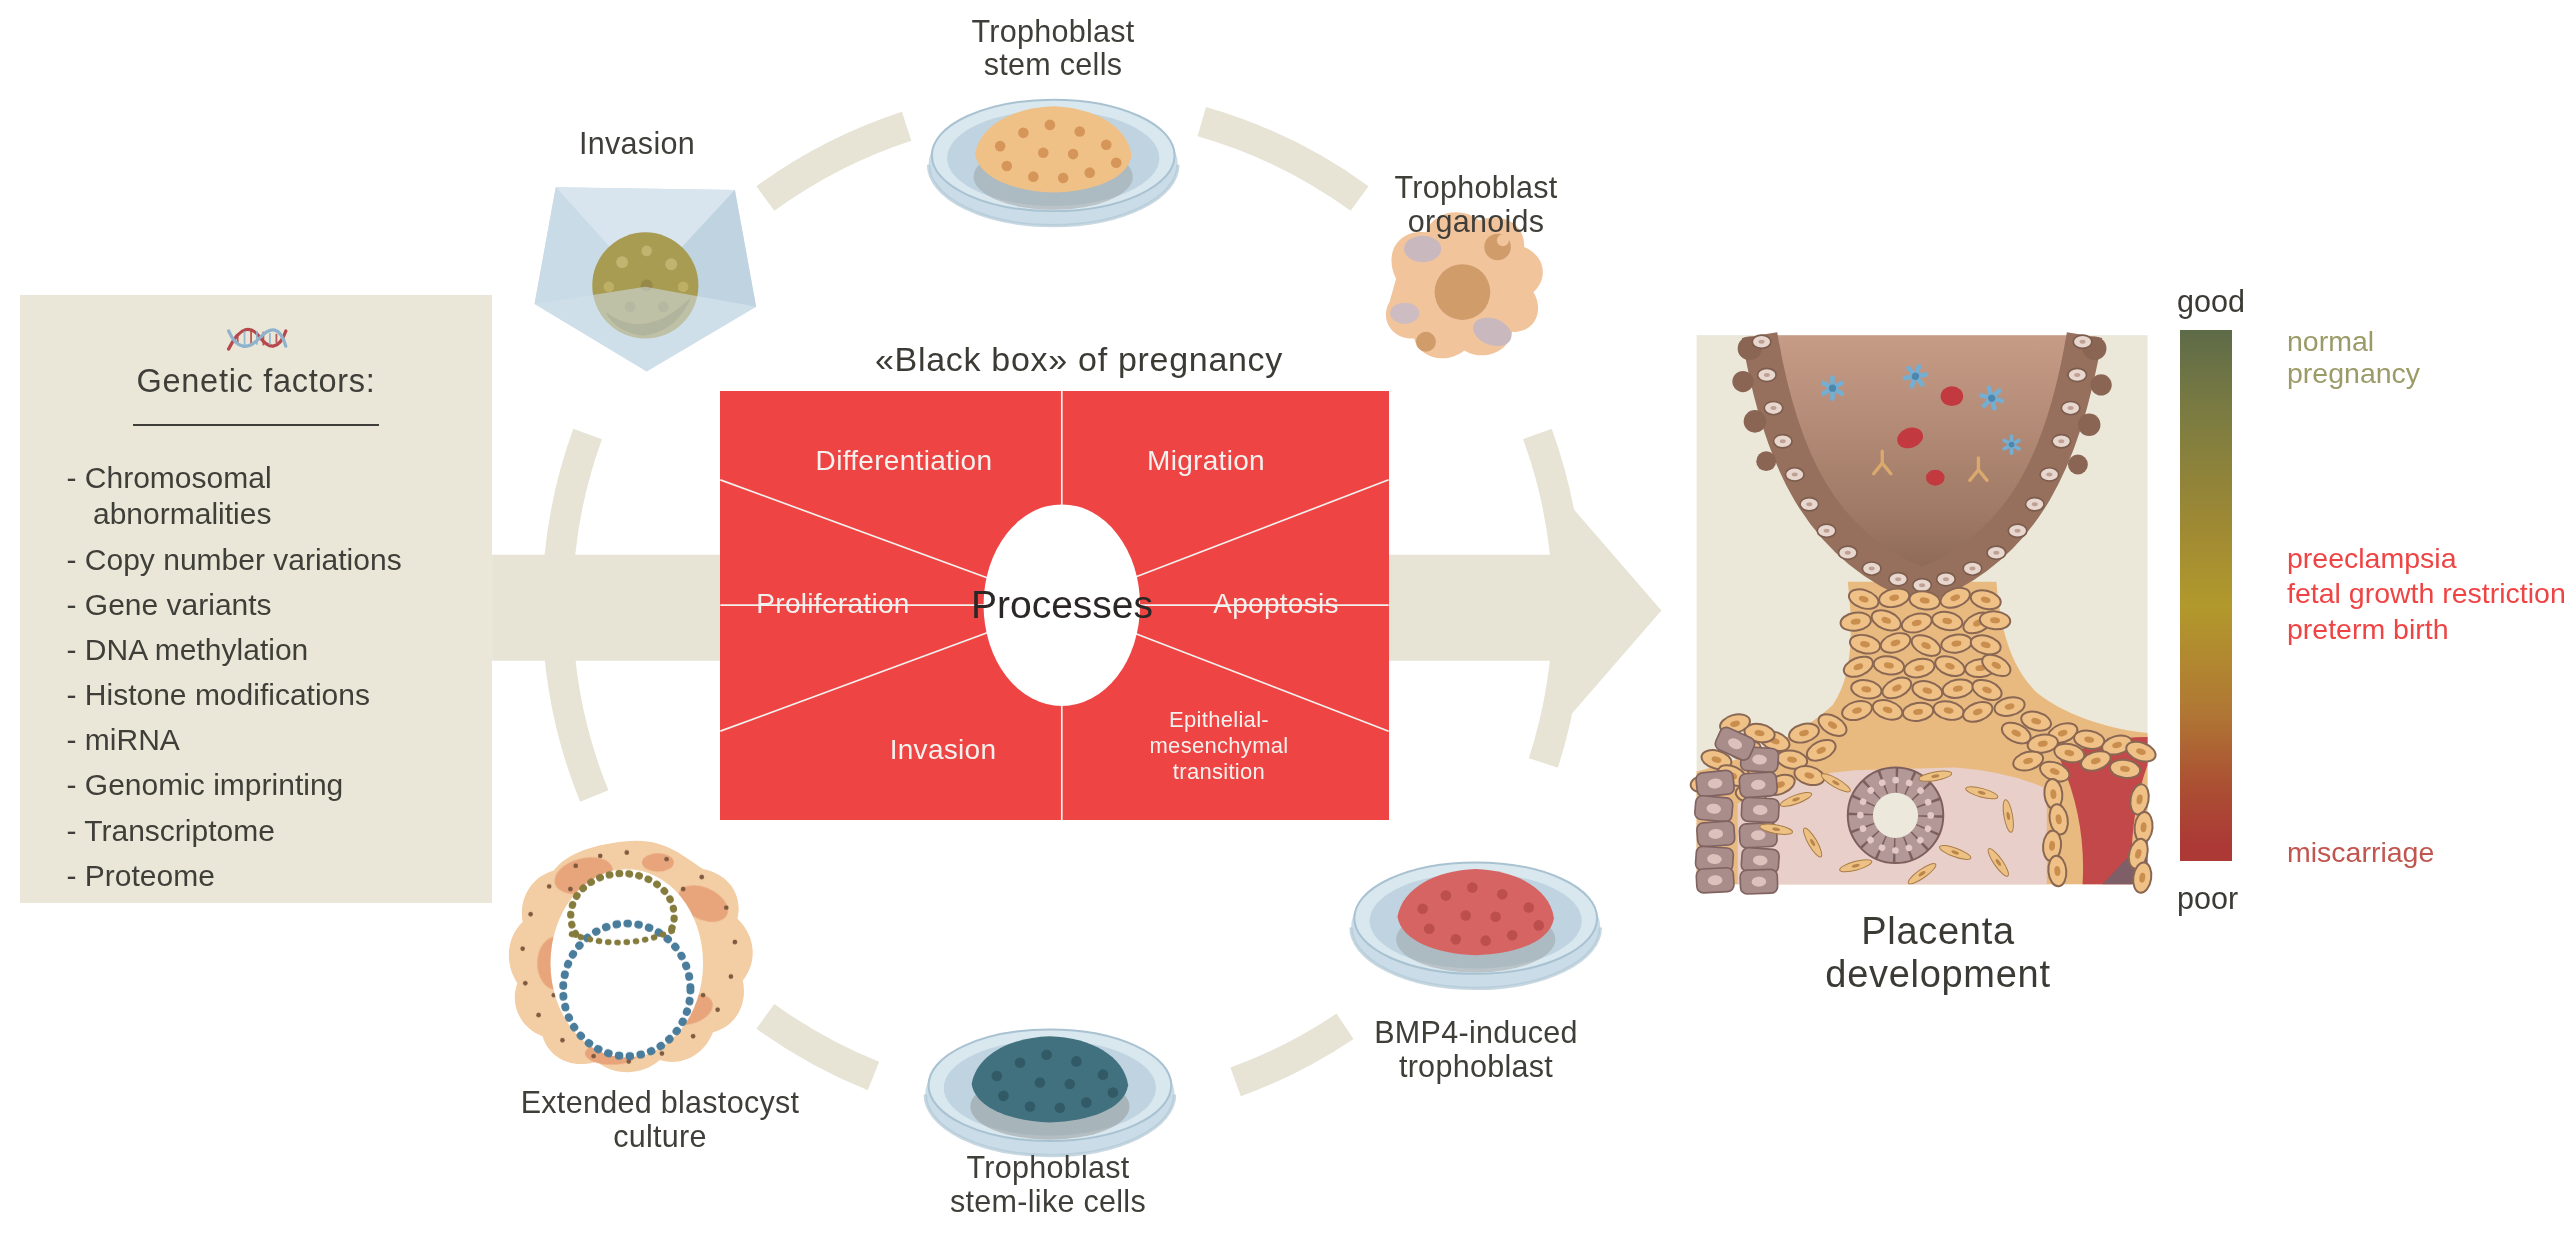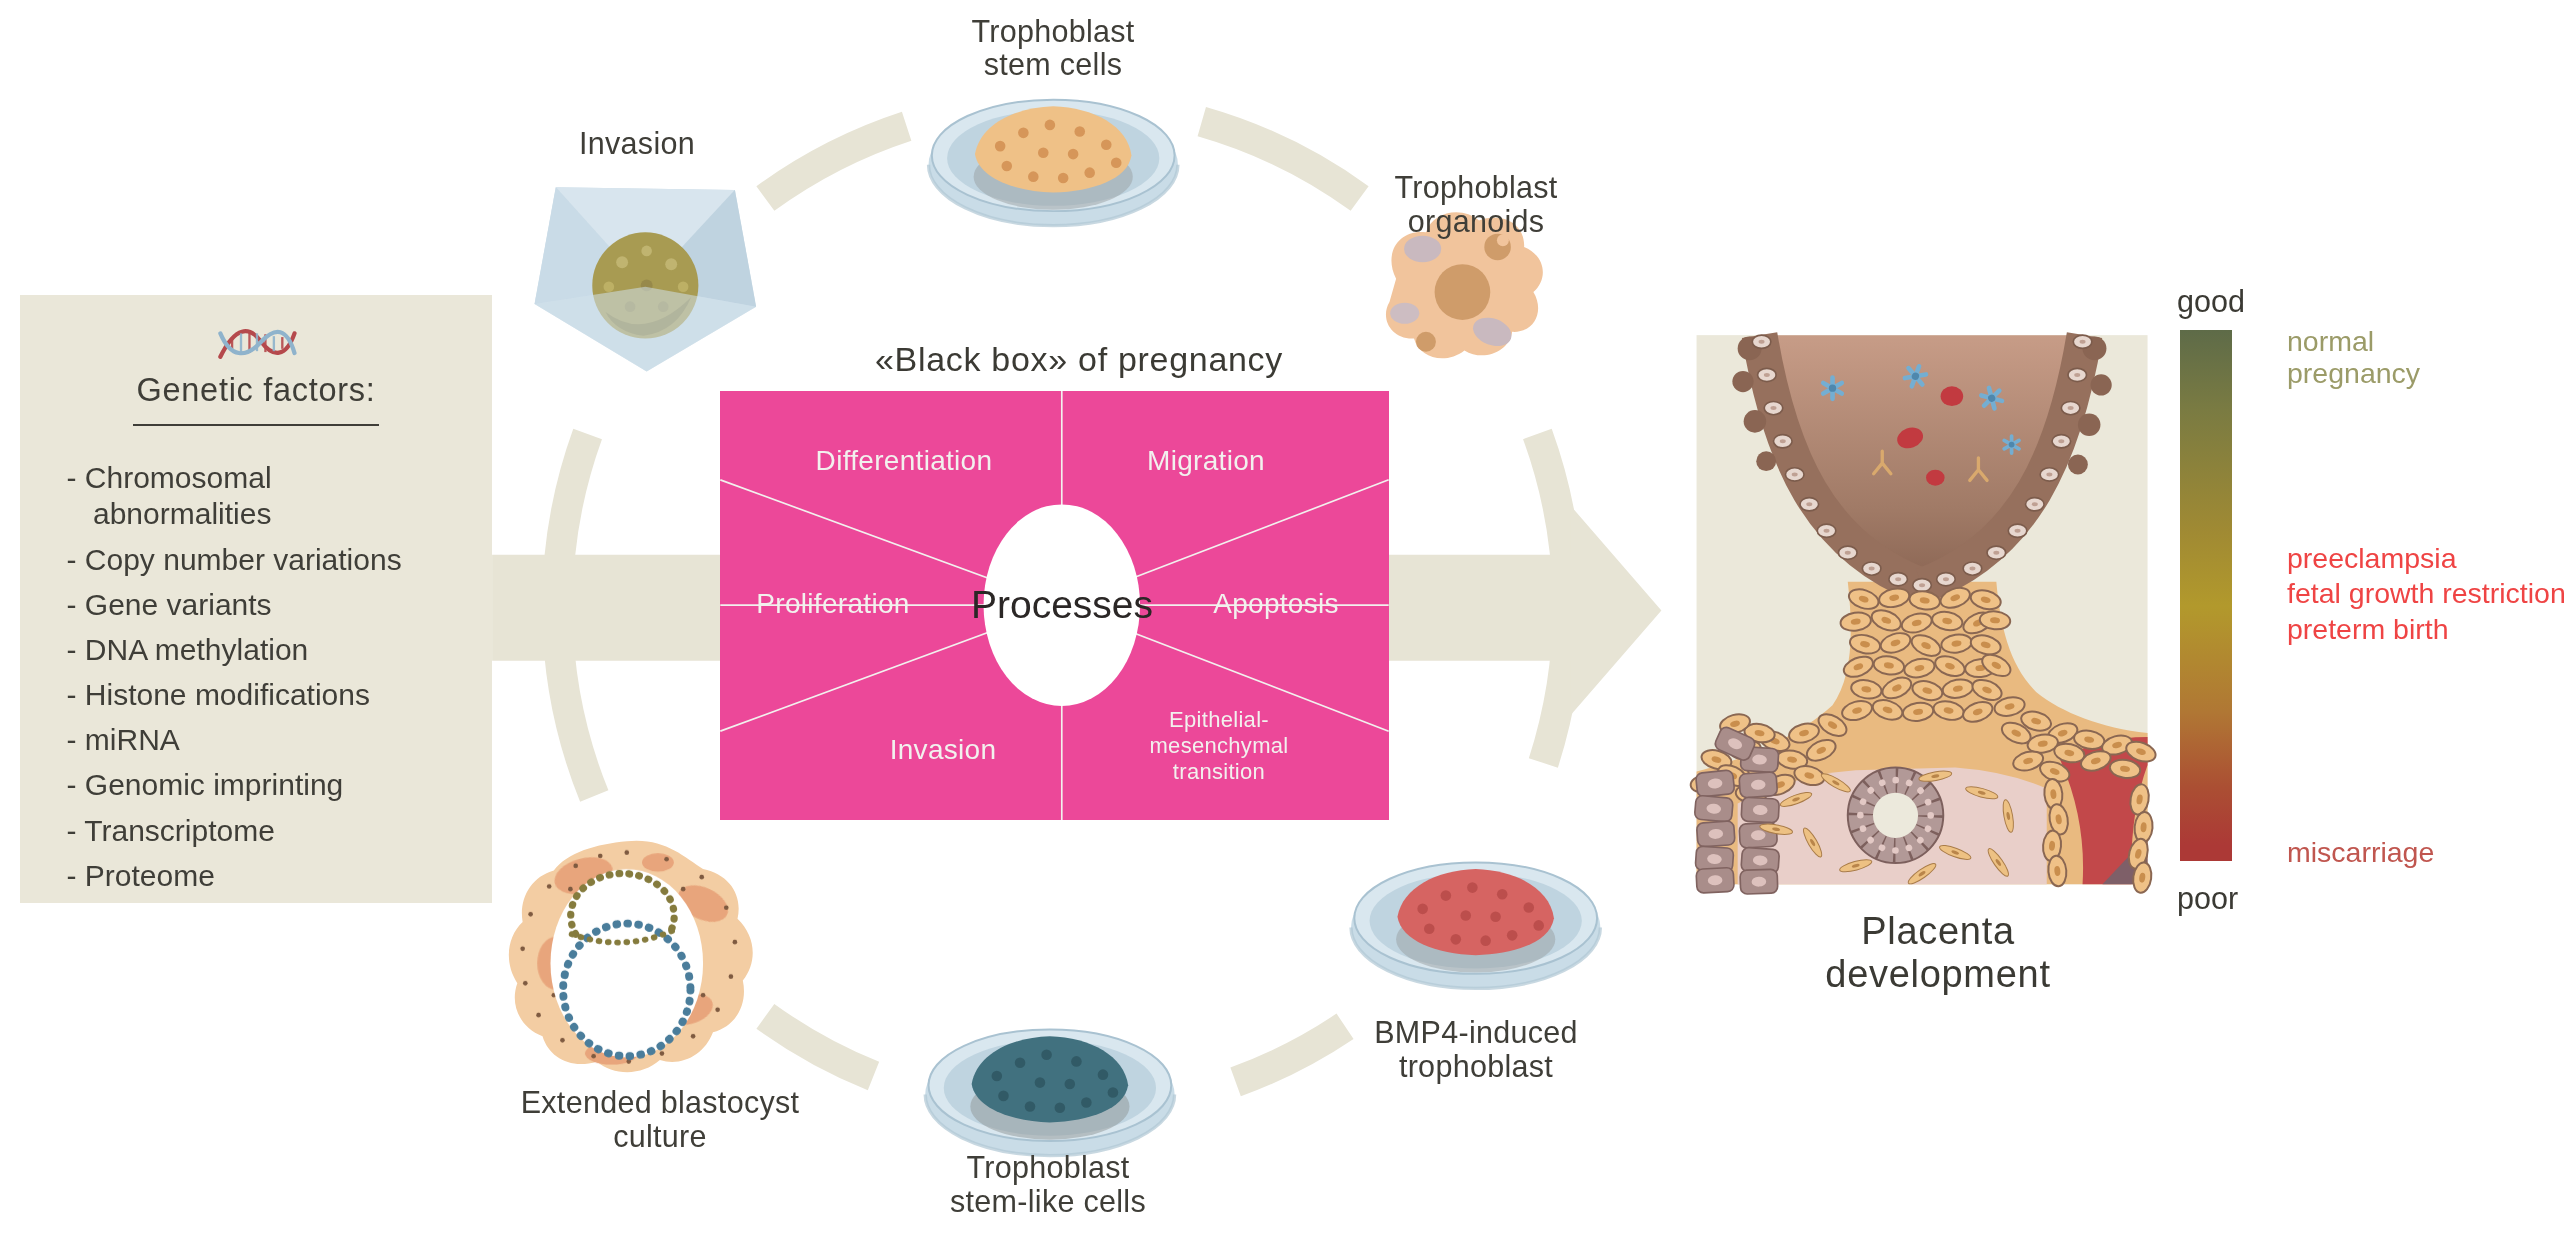--- a/index.html
+++ b/index.html
@@ -5,26 +5,26 @@
   html,body{margin:0;padding:0;background:#ffffff;}
   #canvas{position:relative;width:2576px;height:1242px;background:#ffffff;
           font-family:"Liberation Sans",sans-serif;color:#3f3e38;overflow:hidden;}
   #scene{position:absolute;left:0;top:0;}
   .lbl{position:absolute;transform:translateX(-50%);text-align:center;white-space:pre-line;
        font-size:30.5px;line-height:1.10;color:#3f3e38;letter-spacing:0.3px;}
   
   #genetic-panel{position:absolute;left:20px;top:295px;width:472px;height:608px;
                  background:#eae7d9;display:flex;flex-direction:column;align-items:center;}
   #genetic-title{display:inline-block;margin:9.3px auto 0;font-size:32.5px;letter-spacing:0.7px;
-                 border-bottom:2.7px solid #3f3e38;padding:0 4px 15px;}
+                 border-bottom:2.7px solid #3f3e38;padding:0 4px 24px;}
   #genetic-list{list-style:none;margin:34px 0 0 0;padding:0;width:379px;align-self:center;
                 font-size:30px;line-height:1.22;}
   #genetic-list li{margin-bottom:8.6px;padding-left:26.5px;text-indent:-26.5px;}
   
-  #black-box{position:absolute;left:720px;top:391px;width:669px;height:429px;background:#ec4899;}
+  #black-box{position:absolute;left:720px;top:391px;width:669px;height:429px;background:#ef4444;}
   #black-box svg{position:absolute;left:0;top:0;}
   .bb-lbl{position:absolute;transform:translate(-50%,-50%);color:#f2f1ee;font-size:28px;
           white-space:pre-line;text-align:center;letter-spacing:0.3px;line-height:1.18;}
   #bb-emt{font-size:22px;}
   #bb-center{position:absolute;transform:translate(-50%,-50%);color:#2b2726;font-size:39px;}
   #bb-title{position:absolute;left:1055px;top:340px;transform:translateX(-50%);
             font-size:34px;color:#3b3a34;letter-spacing:0.7px;white-space:nowrap;margin-left:24px;}
   
   #scale-bar{position:absolute;left:2180px;top:330px;width:52px;height:531px;
      background:linear-gradient(180deg,#5e6b48 0%,#7a7b42 15%,#a08a33 38%,#b2992c 52%,#b07734 72%,#ab4f33 86%,#ac3936 97%);}

